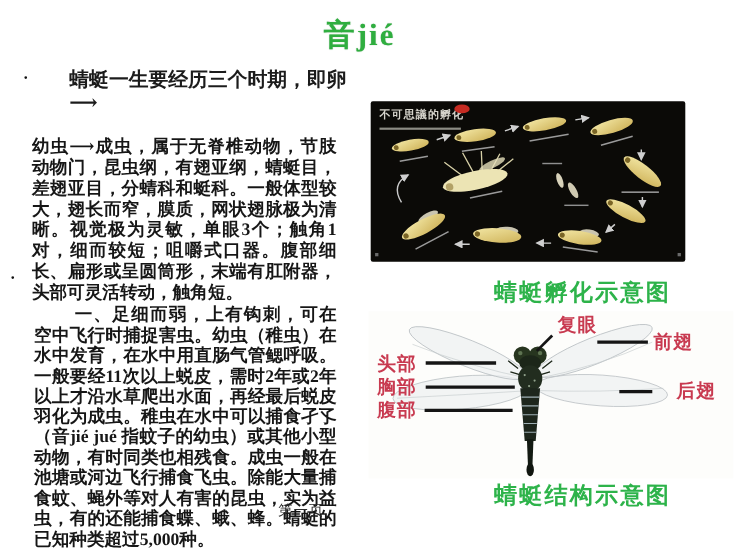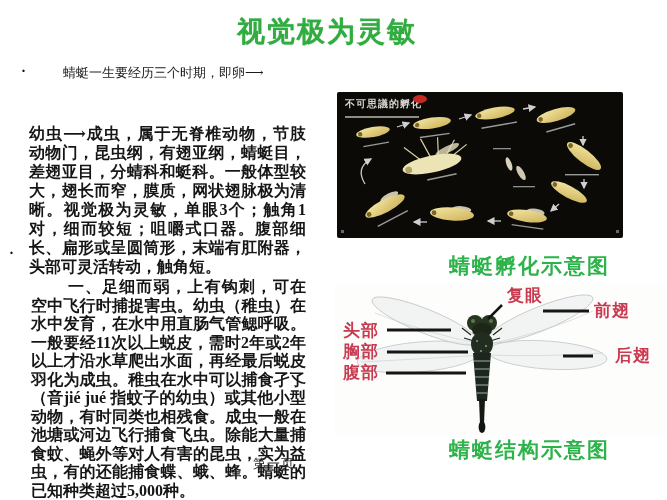--- a/index.html
+++ b/index.html
@@ -10,21 +10,21 @@
   .title{
     position:absolute;left:0;top:13px;width:654px;margin:0;text-align:center;
     font-size:28px;font-weight:bold;letter-spacing:2px;color:var(--title-green,#2fae3f);
     text-shadow:0 0 1px rgba(20,110,30,.45);
   }
   .bullet-dot{position:absolute;font-size:15px;font-weight:bold;color:#111;}
   .dot1{left:21px;top:63px;}
   .dot2{left:9px;top:245px;}
   .intro-line{
     position:absolute;left:63px;top:62px;width:260px;
-    font-size:13px;font-weight:normal;line-height:21px;
+    font-size:18px;font-weight:bold;line-height:21px;
   }
   .para{position:absolute;margin:0;font-size:16px;font-weight:bold;text-align:justify;color:#161616;}
   .para1{left:29px;top:97px;width:277px;line-height:19px;margin-top:27px;}
   .para2{left:31px;top:262px;width:275px;line-height:18.5px;text-indent:37px;margin-top:16px;}
 
   
   .hatch-panel{
     position:absolute;left:337px;top:92px;width:286px;height:146px;
     background:var(--panel-bg,#0b0a07);border-radius:2px;
   }
@@ -63,21 +63,21 @@
   .footer{
     position:absolute;left:0;top:455px;width:548px;text-align:center;
     font-size:13px;color:#2b2b2b;letter-spacing:1px;
   }
 </style>
 </head>
 <body>
 
 <div class="slide">
 
-  <h1 class="title">视觉极为灵敏</h1>
+  <h1 class="title">音jié</h1>
 
   <span class="bullet-dot dot1">·</span>
   <div class="intro-line">蜻蜓一生要经历三个时期，即卵⟶</div>
 
   <p class="para para1">幼虫⟶成虫，属于无脊椎动物，节肢动物门，昆虫纲，有翅亚纲，蜻蜓目，差翅亚目，分蜻科和蜓科。一般体型较大，翅长而窄，膜质，网状翅脉极为清晰。视觉极为灵敏，单眼3个；触角1对，细而较短；咀嚼式口器。腹部细长、扁形或呈圆筒形，末端有肛附器，头部可灵活转动，触角短。</p>
 
   <span class="bullet-dot dot2">·</span>
   <p class="para para2">一、足细而弱，上有钩刺，可在空中飞行时捕捉害虫。幼虫（稚虫）在水中发育，在水中用直肠气管鳃呼吸。一般要经11次以上蜕皮，需时2年或2年以上才沿水草爬出水面，再经最后蜕皮羽化为成虫。稚虫在水中可以捕食孑孓（音jié jué 指蚊子的幼虫）或其他小型动物，有时同类也相残食。成虫一般在池塘或河边飞行捕食飞虫。除能大量捕食蚊、蝇外等对人有害的昆虫，实为益虫，有的还能捕食蝶、蛾、蜂。蜻蜓的已知种类超过5,000种。</p>
 
   <div class="hatch-panel">

